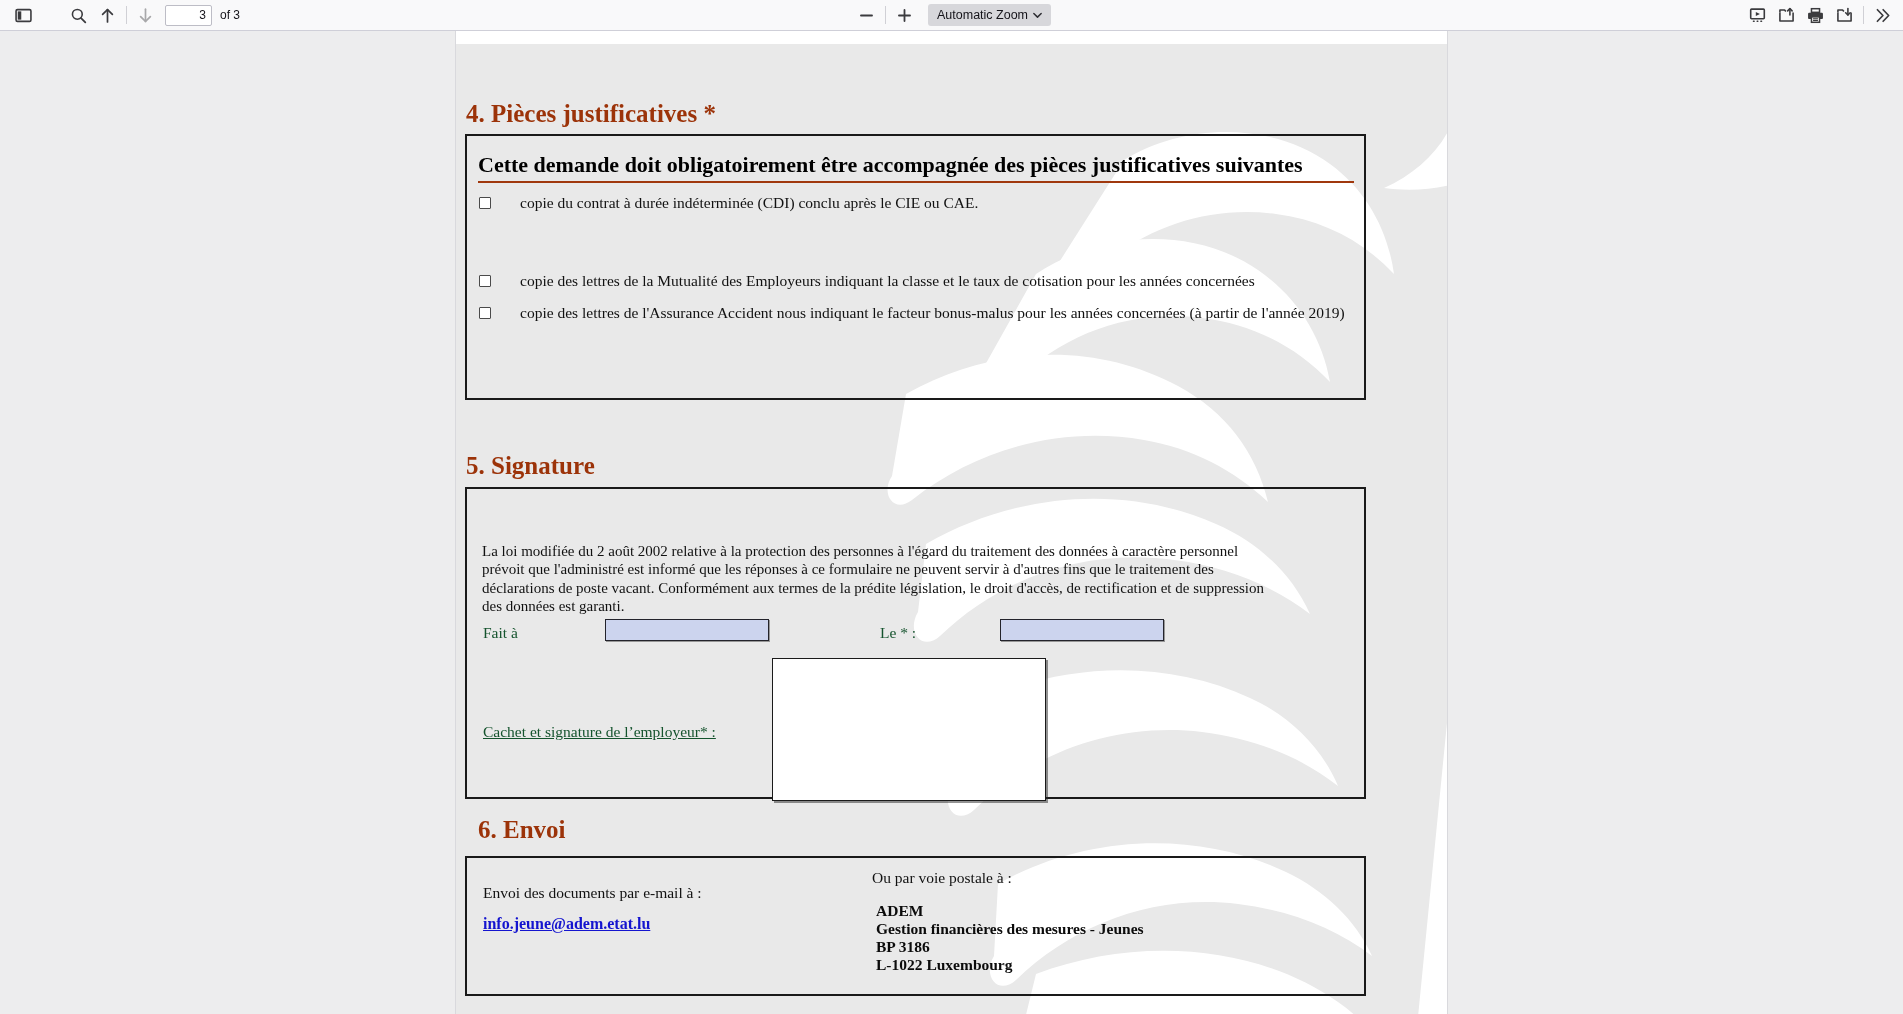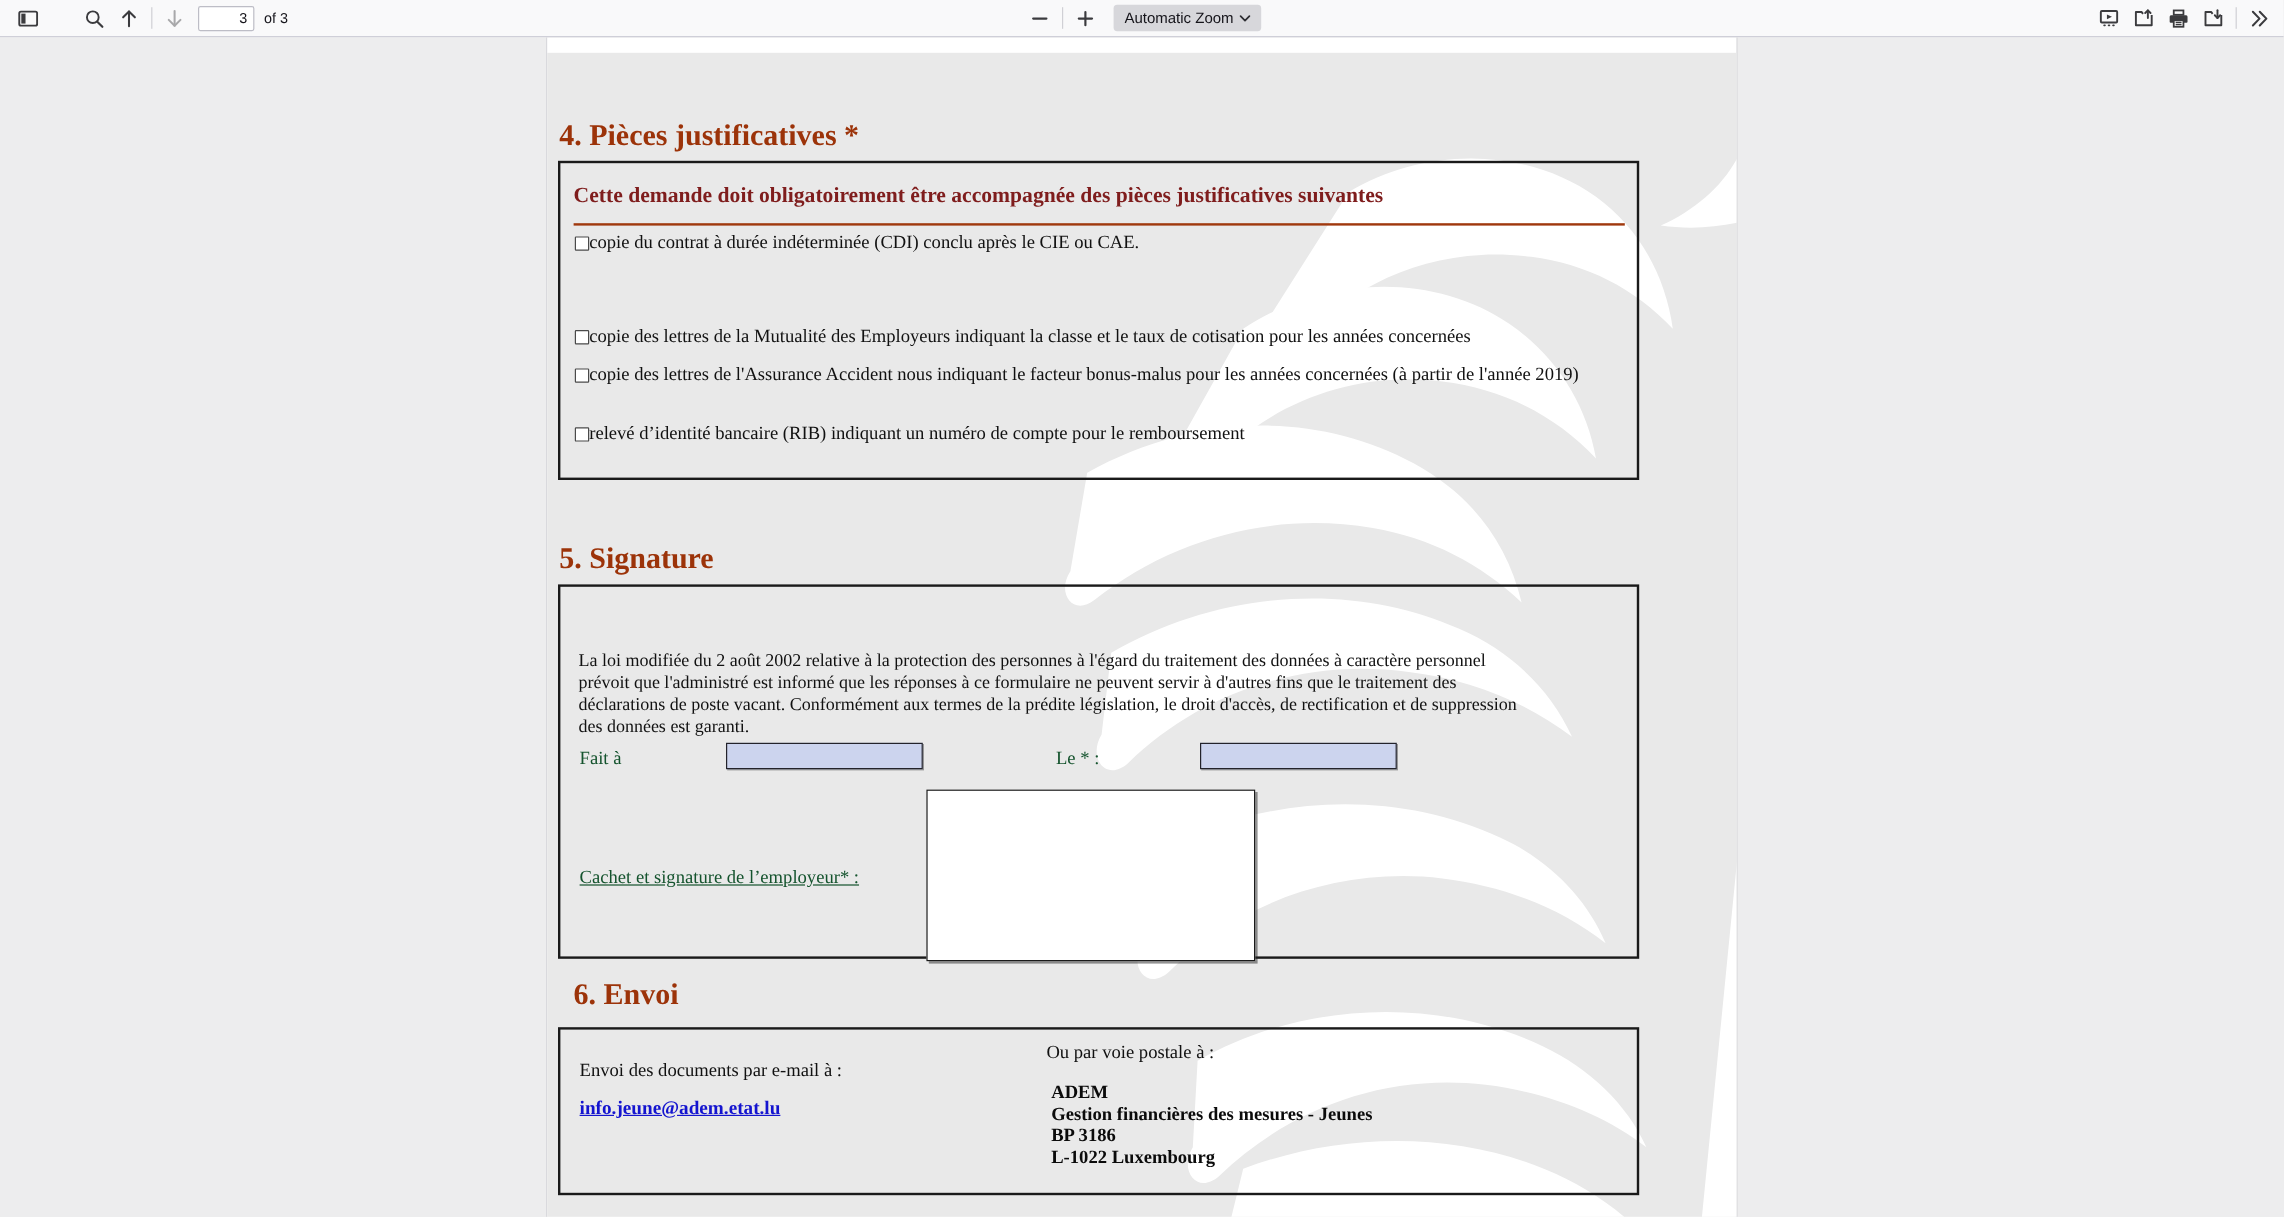--- a/index.html
+++ b/index.html
@@ -162,35 +162,36 @@
 
   
   .form-box {
     box-sizing: border-box;
     border: 2px solid #1a1a1a;
     position: relative;
   }
 
   .box-title {
     font-family: "Liberation Serif", serif;
-    font-size: 18px;
+    font-size: 22px;
     font-weight: bold;
-    color: #7f1d1d;
+    color: #000000;
     border-bottom: 2px solid #a0380d;
     display: block;
-    padding-bottom: 13px;
+    padding-bottom: 3px;
   }
 
   .chk-row {
     display: flex;
     align-items: flex-start;
     font-family: "Liberation Serif", serif;
     font-size: 15.5px;
     color: #111;
     line-height: 1.18;
+    gap: 29px;
   }
   .chk-box {
     width: 12px; height: 12px;
     box-sizing: border-box;
     border: 1.5px solid #4a4a4a;
     background: #ffffff;
     flex: none;
     margin-top: 3px;
     border-radius: 1px;
   }
@@ -462,24 +463,20 @@
           <div class="chk-row" style="position:absolute; left:12px; top:136px; width:880px;">
             <span class="chk-box"></span>
             <span class="chk-label">copie des lettres de la Mutualité des Employeurs indiquant la classe et le taux de cotisation pour les années concernées</span>
           </div>
 
           <div class="chk-row" style="position:absolute; left:12px; top:168px; width:878px; align-items:center;">
             <span class="chk-box" style="margin-top:0;"></span>
             <span class="chk-label">copie des lettres de l'Assurance Accident nous indiquant le facteur bonus-malus  pour les années concernées (à partir de l'année 2019)</span>
           </div>
 
-          <div class="chk-row" style="position:absolute; left:12px; top:217px; width:880px;">
-            <span class="chk-box"></span>
-            <span class="chk-label">relevé d’identité bancaire (RIB) indiquant un numéro de compte pour le remboursement</span>
-          </div>
         </div>
 
         <div style="position:absolute; left:10px; top:408px;" class="sec-heading">5. Signature</div>
 
         <div class="form-box" style="position:absolute; left:9px; top:443px; width:901px; height:312px;">
 
 
           <p class="legal-text" style="position:absolute; left:15px; top:53px; width:800px;">La loi modifiée du 2 août 2002 relative à la protection des personnes à l'égard du traitement des données à caractère personnel prévoit que l'administré est informé que les réponses à ce formulaire ne peuvent servir à d'autres fins que le traitement des déclarations de poste vacant. Conformément aux termes de la prédite législation, le droit d'accès, de rectification et de suppression des données est garanti.</p>
 
           <span class="fld-label" style="position:absolute; left:16px; top:135px;">Fait à</span>

